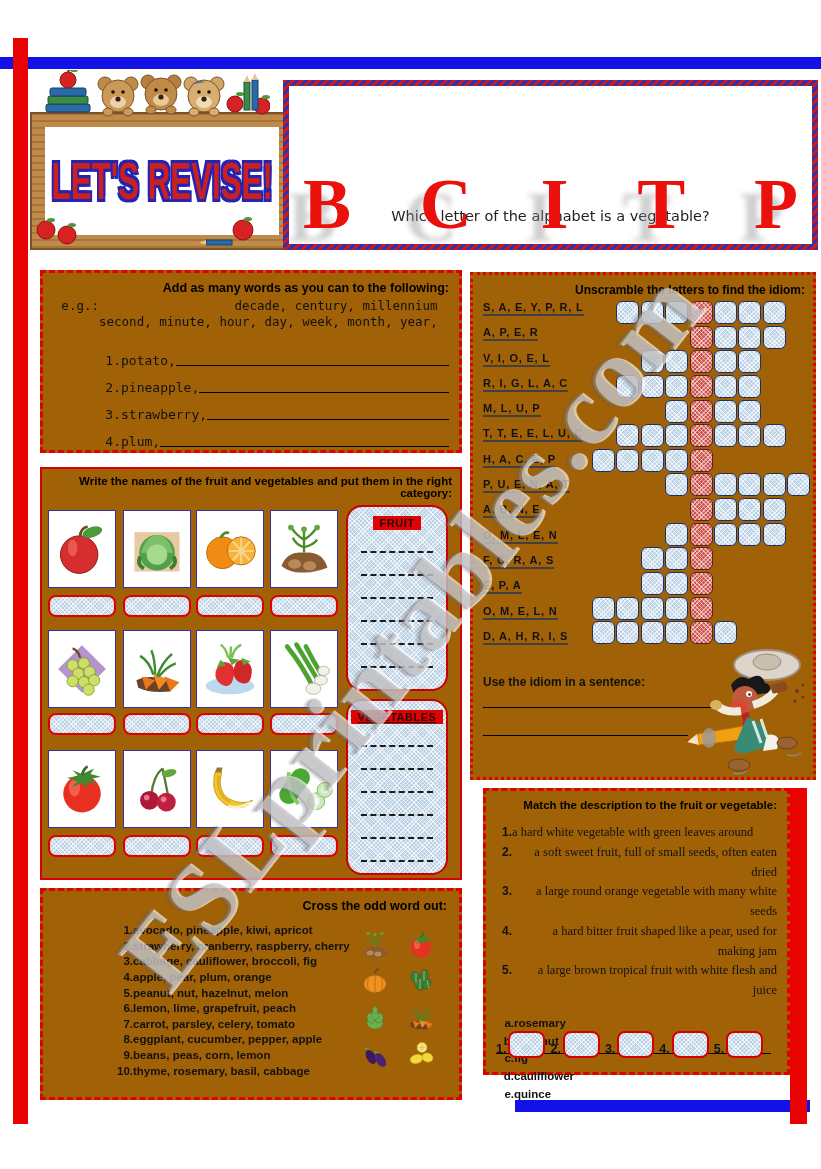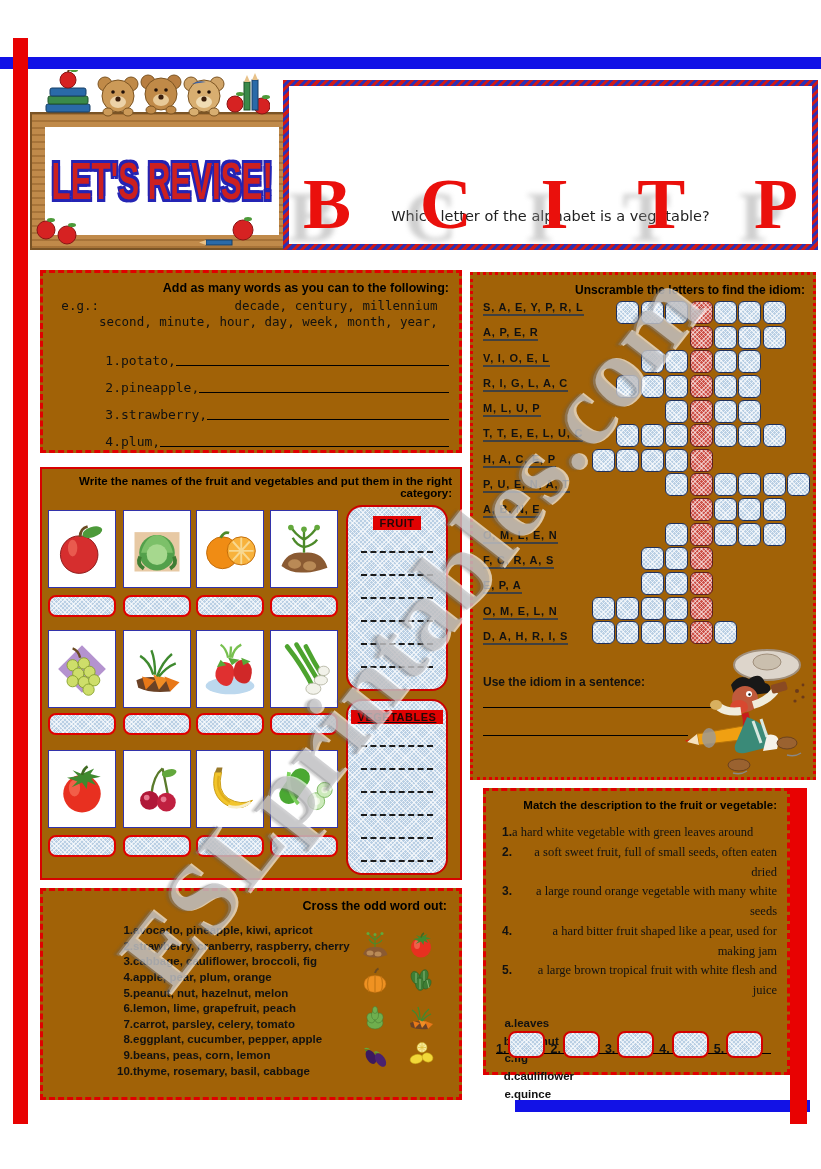--- a/index.html
+++ b/index.html
@@ -728,21 +728,21 @@
           <span class="txt">a hard bitter fruit shaped like a pear, used for making jam</span>
         </div>
         <div class="ex5-desc">
           <span class="num">5.</span>
           <span class="txt">a large brown tropical fruit with white flesh and juice</span>
         </div>
       </div>
     <div id="ex5-options">
         <div class="ex5-opt">
           <span class="ltr">a.</span>
-          <span class="txt">leaves</span>
+          <span class="txt">rosemary</span>
         </div>
         <div class="ex5-opt">
           <span class="ltr">b.</span>
           <span class="txt">coconut</span>
         </div>
         <div class="ex5-opt">
           <span class="ltr">c.</span>
           <span class="txt">fig</span>
         </div>
         <div class="ex5-opt">

